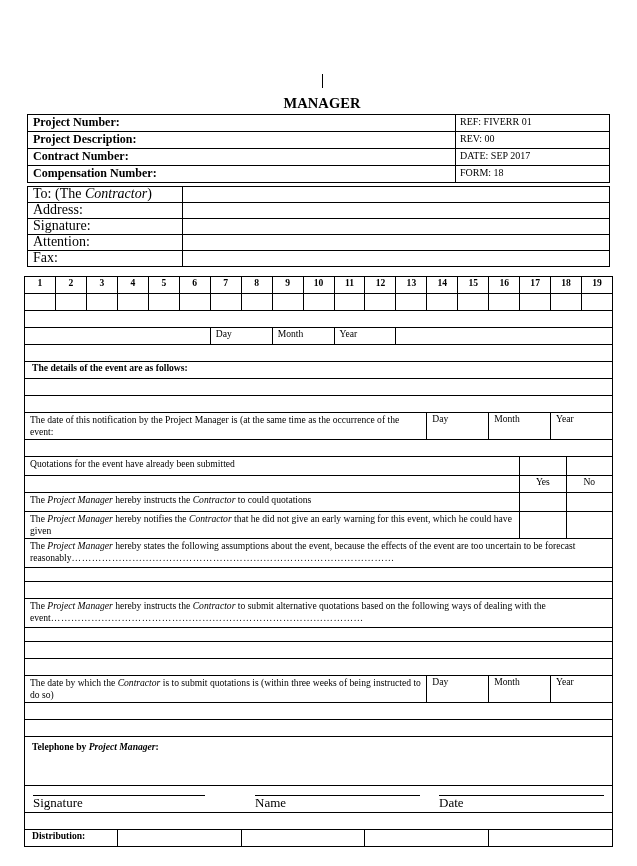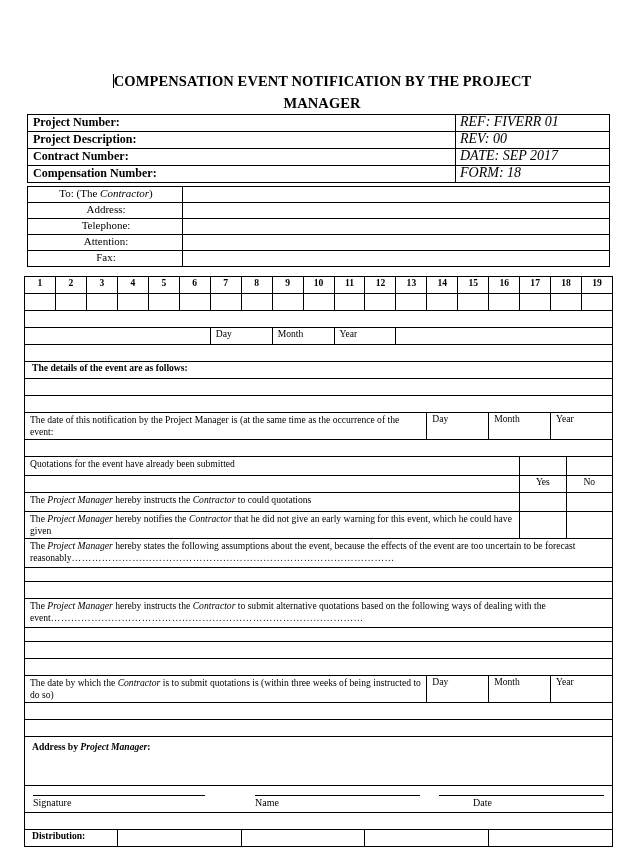--- a/index.html
+++ b/index.html
@@ -66,37 +66,35 @@
     padding-left: 20px;
   }
   #header-table td { height: 16px; }
   #header-table td.hl {
     font-weight: bold;
     font-size: 12px;
     line-height: 15px;
     padding-left: 5px;
   }
   #header-table td.hr {
-    font-size: 14px;
+    font-size: 10px;
     line-height: 14px;
     padding-left: 4px;
-    font-style: italic;
   }
 
   
   #to-table {
     left: 27px;
     top: 186px;
     width: 582px;
   }
   #to-table td {
     height: 15px;
-    font-size: 11px;
+    font-size: 14px;
     padding-left: 5px;
-    text-align: center;
   }
 
   
   #main-table {
     left: 24px;
     top: 276px;
     width: 588px;
   }
   #main-table td {
     font-size: 9.6px;
@@ -140,36 +138,36 @@
     width: 100%;
   }
   .sig-line {
     position: absolute;
     border-top: 1px solid #000;
     top: 9px;
   }
   .sig-lbl {
     position: absolute;
     top: 11px;
-    font-size: 10px;
+    font-size: 13px;
   }
   .dist-lbl {
     font-weight: bold;
     font-size: 10px;
     padding-left: 7px !important;
   }
   .dist-row td { height: 15px; }
 </style>
 </head>
 <body>
 
 <div class="page">
 
   <div class="title-block">
-    <span class="title-caret"></span><span>COMPENSATION EVENT NOTIFICATION BY THE PROJECT</span><br>
+    <span class="title-caret"></span><br>
     <span>MANAGER</span>
   </div>
 
   <table class="doc" id="header-table">
     <colgroup>
         <col style="width:428px">
         <col style="width:154px">
       </colgroup>
     <tbody>
       <tr>
@@ -199,21 +197,21 @@
     <tbody>
       <tr>
         <td><span>To: (The </span><i class="it">Contractor</i><span>)</span></td>
         <td></td>
       </tr>
       <tr>
         <td>Address:</td>
         <td></td>
       </tr>
       <tr>
-        <td>Telephone:</td>
+        <td>Signature:</td>
         <td></td>
       </tr>
       <tr>
         <td>Attention:</td>
         <td></td>
       </tr>
       <tr>
         <td>Fax:</td>
         <td></td>
       </tr>
@@ -367,32 +365,32 @@
       </tr>
 
       <tr class="blank-row">
         <td colspan="38"></td>
       </tr>
       <tr class="blank-row">
         <td colspan="38"></td>
       </tr>
 
       <tr>
-        <td class="notified" colspan="38" style="height:44px"><span>Address by </span><i class="it">Project Manager</i><span>:</span></td>
+        <td class="notified" colspan="38" style="height:44px"><span>Telephone by </span><i class="it">Project Manager</i><span>:</span></td>
       </tr>
 
       <tr class="sig-row">
         <td colspan="38">
           <div class="sig-inner">
             <span class="sig-line" style="left:8px; width:172px;"></span>
             <span class="sig-lbl" style="left:8px;">Signature</span>
             <span class="sig-line" style="left:230px; width:165px;"></span>
             <span class="sig-lbl" style="left:230px;">Name</span>
             <span class="sig-line" style="left:414px; width:165px;"></span>
-            <span class="sig-lbl" style="left:414px;margin-left:34px;">Date</span>
+            <span class="sig-lbl" style="left:414px;">Date</span>
           </div>
         </td>
       </tr>
 
       <tr class="blank-row">
         <td colspan="38"></td>
       </tr>
 
       <tr class="dist-row">
         <td class="dist-lbl" colspan="6">Distribution:</td>

